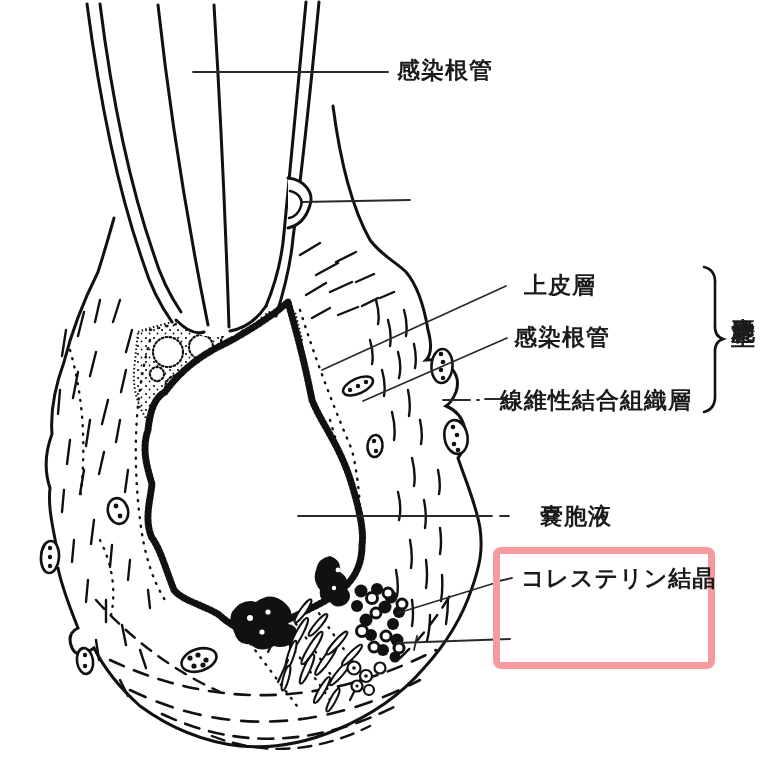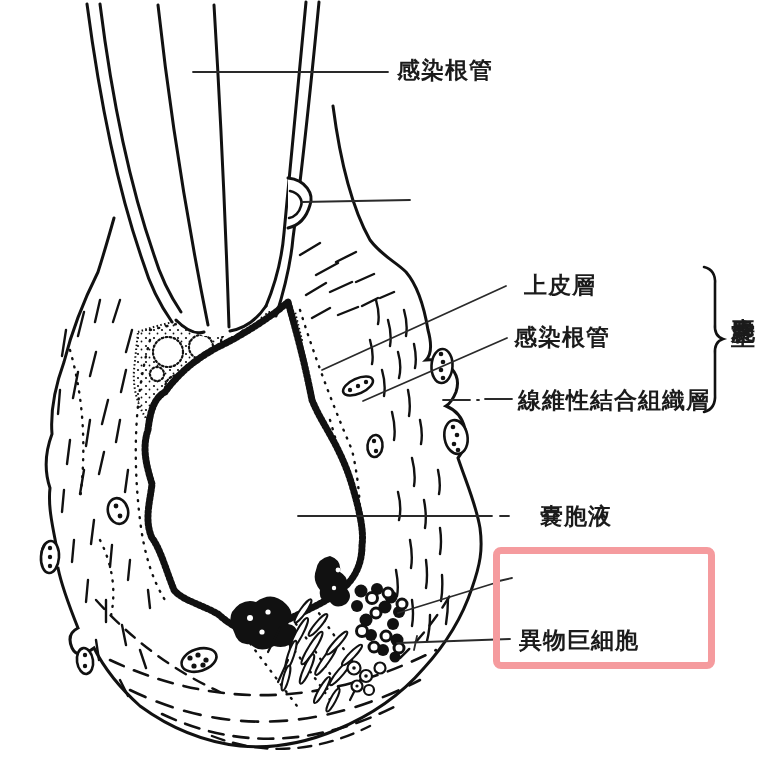--- a/index.html
+++ b/index.html
@@ -258,17 +258,17 @@
     </g>
 
     <path d="M704,267 Q716,270 715,284 L715,324 Q714,336 723,339 Q714,342 715,354 L715,394 Q716,409 704,412" fill="none" stroke="#111" stroke-width="2.6" stroke-linecap="round"></path>
   </svg>
 
   <div class="hl-box"></div>
 
   <div class="lbl" style="left:397px;top:58px">感染根管</div>
   <div class="lbl" style="left:524px;top:273px">上皮層</div>
   <div class="lbl" style="left:514px;top:325px">感染根管</div>
-  <div class="lbl" style="left:518px;top:388px">線維性結合組織層</div>
+  <div class="lbl" style="left:500px;top:388px">線維性結合組織層</div>
   <div class="lbl" style="left:540px;top:504px">嚢胞液</div>
-  <div class="lbl" style="left:519px;top:628px">異物巨細胞</div>
+  <div class="lbl" style="left:521px;top:566px">コレステリン結晶</div>
   <div class="lbl-vert" style="left:731px;top:299px">嚢胞壁</div>
 </div>
 
 </body></html>

